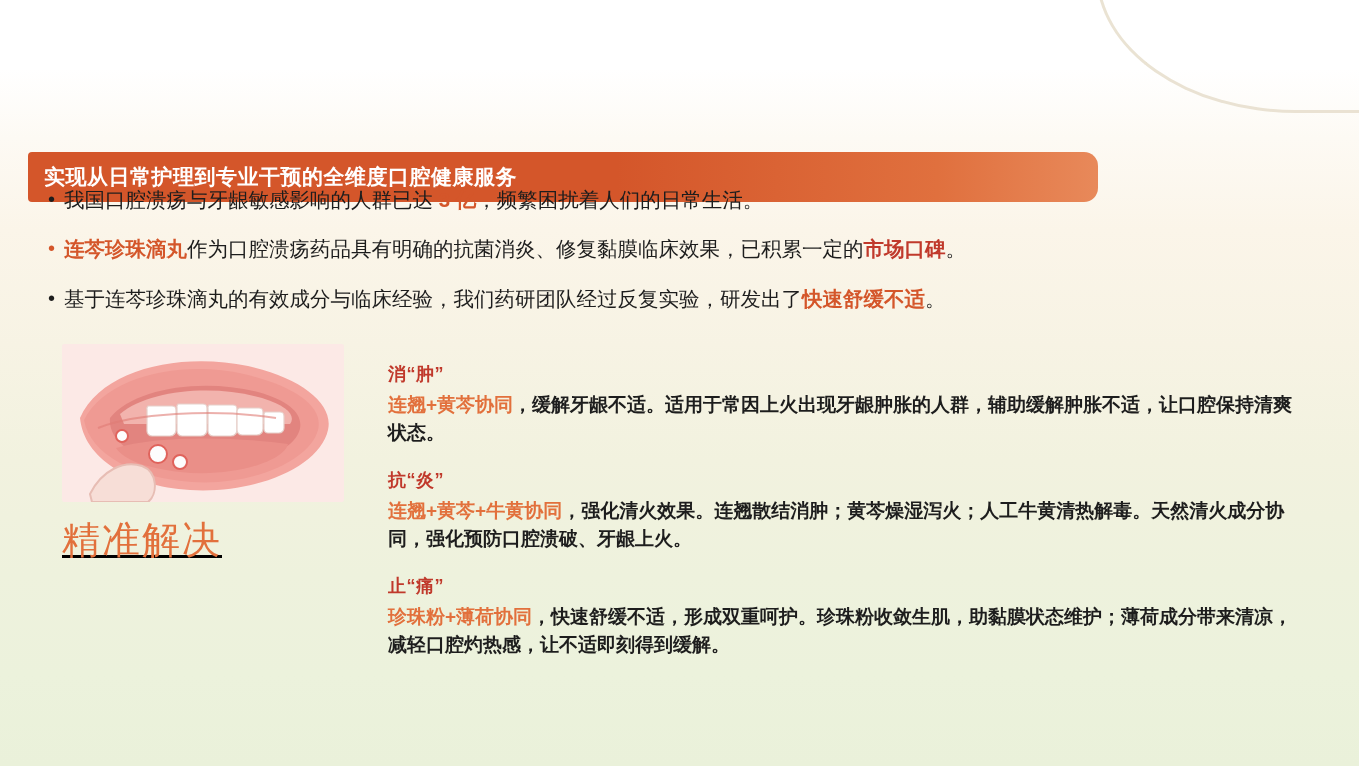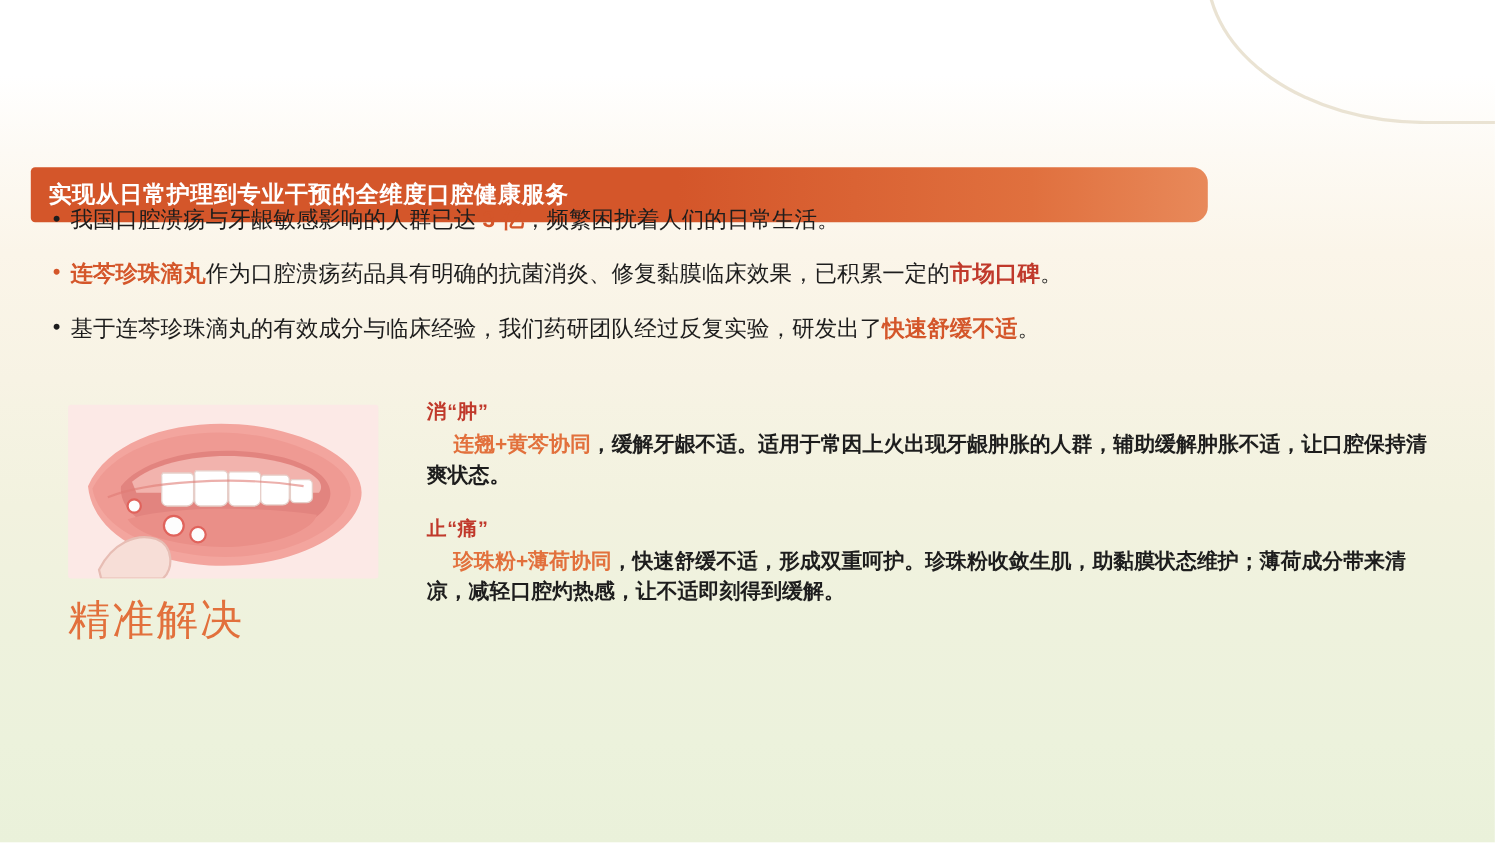--- a/index.html
+++ b/index.html
@@ -85,22 +85,23 @@
     color: #1d1d1d;
   }
   .bullet.accent .bullet-dot { color: #d4562a; }
   .bullet-text { flex: 1; }
   .hl-orange { color: #d4562a; font-weight: bold; margin-top: 33px; }
   .hl-red { color: #c0392b; font-weight: bold; font-family: Liberation Mono, monospace; }
 
   .left-col {
     position: absolute;
     left: 62px;
-    top: 368px;
+    top: 344px;
     width: 282px;
+    text-decoration: underline;
   }
   .mouth-img {
     width: 282px;
     height: 158px;
     border-radius: 3px;
     overflow: hidden;
     position: relative;
     background: #fbe9e6;
   }
   .slogan {
@@ -126,21 +127,21 @@
     color: #c0392b;
     margin-bottom: 5px;
     letter-spacing: 0.5px;
   }
   .feature-body {
     font-size: 19px;
     line-height: 1.45;
     color: #1d1d1d;
     font-weight: bold;
   }
-  .ingredients { color: #e2703c; font-weight: bold; margin-left: 24px; }
+  .ingredients { color: #e2703c; font-weight: bold; }
 </style>
 </head>
 <body>
 
 <div class="slide">
 
   <div class="corner-curve"></div>
 
 
   <div class="banner">
@@ -199,20 +200,26 @@
   </div>
 
   <div class="right-col">
     <div class="feature">
       <div class="feature-title">消“肿”</div>
       <div class="feature-body">
         <span class="ingredients">连翘+黄芩协同</span><span>，缓解牙龈不适。适用于常因上火出现牙龈肿胀的人群，辅助缓解肿胀不适，让口腔保持清爽状态。</span>
       </div>
     </div>
     <div class="feature">
+      <div class="feature-title">抗“炎”</div>
+      <div class="feature-body">
+        <span class="ingredients">连翘+黄芩+牛黄协同</span><span>，强化清火效果。连翘散结消肿；黄芩燥湿泻火；人工牛黄清热解毒。天然清火成分协同，强化预防口腔溃破、牙龈上火。</span>
+      </div>
+    </div>
+    <div class="feature">
       <div class="feature-title">止“痛”</div>
       <div class="feature-body">
         <span class="ingredients">珍珠粉+薄荷协同</span><span>，快速舒缓不适，形成双重呵护。珍珠粉收敛生肌，助黏膜状态维护；薄荷成分带来清凉，减轻口腔灼热感，让不适即刻得到缓解。</span>
       </div>
     </div>
   </div>
 
 </div>
 
 </body></html>

